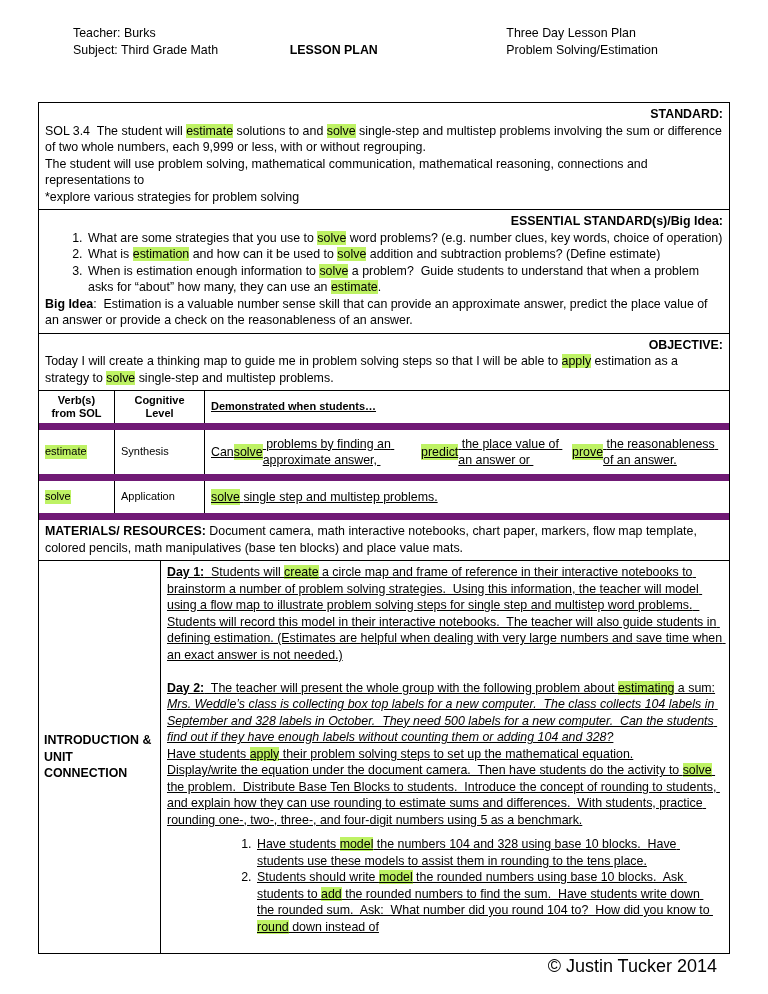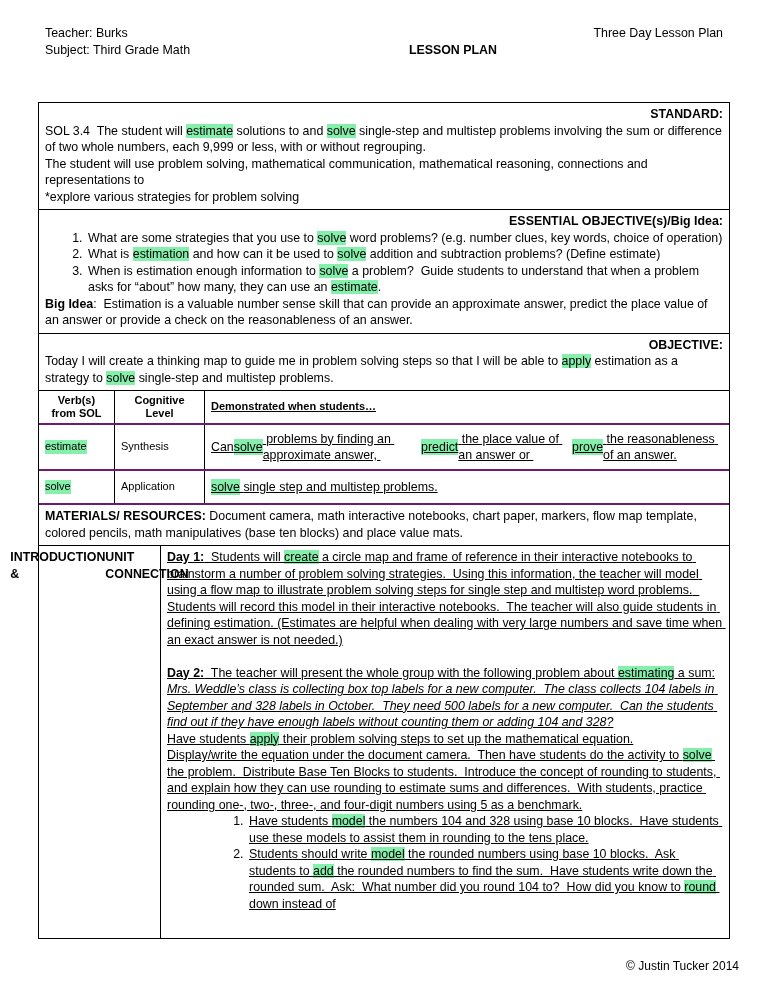--- a/index.html
+++ b/index.html
@@ -8,99 +8,100 @@
     background: #ffffff;
     font-family: "Liberation Sans", sans-serif;
     font-size: 12.4px;
     line-height: 16.5px;
     color: #000;
     position: relative;
     overflow: hidden;
   }
   .page { padding: 25px 38px 0 38px; }
   p { margin: 0; white-space: pre-wrap; }
-  .hl  { background: #86efac; }
+  .hl  { background: #bef264; }
   .bold { font-weight: bold; }
   .ital { font-style: italic; }
 
   
-  .page-header { display: flex; padding: 0 7px; }
+  .page-header { display: flex; padding: 0 7px; margin-left: 28px; }
   .ph-left  { flex: 1; }
-  .ph-center{ flex: 1; text-align: right; }
+  .ph-center{ flex: 1; text-align: left; }
   .ph-title { font-weight: bold; margin-top: 16.5px; }
-  .ph-right { flex: 1; text-align: right; }
+  .ph-right { flex: 1; text-align: left; }
 
   
   .plan-table { border: 1px solid #000; margin-top: 44px; }
   .sec { border-bottom: 1px solid #000; padding: 3px 6px 4px 6px; }
   .sec-label { font-weight: bold; text-align: right; }
 
   ol.q-list { margin: 0; padding: 0 0 0 41px; }
   ol.q-list li { padding-left: 2px; white-space: pre-wrap; }
 
   
-  .vt-row { display: grid; grid-template-columns: 76px 90px 1fr; border-bottom: 2px solid #701a75; }
+  .vt-row { display: grid; grid-template-columns: 76px 90px 1fr; border-bottom: 7px solid #701a75; }
   .vt-cell { padding: 2px 6px; border-right: 1px solid #000; display: flex; align-items: center; white-space: pre-wrap; }
   .vt-cell:last-child { border-right: none; text-decoration: underline; }
   .vt-head .vt-cell { font-weight: bold; font-size: 11px; line-height: 13.5px; }
   .vt-head .c1, .vt-head .c2 { justify-content: center; text-align: center; }
   .vt-body .c1, .vt-body .c2 { font-size: 11px; line-height: 13.5px; }
   .vt-row.r1 { min-height: 44px; }
   .vt-row.r2 { min-height: 32px; }
   .vt-head { min-height: 32px; }
 
   
   .intro-row { display: grid; grid-template-columns: 122px 1fr; }
   .intro-label {
     border-right: 1px solid #000;
     padding: 3px 5px;
     font-weight: bold;
-    display: flex; flex-direction: row; justify-content: center;
+    display: flex; flex-direction: column; justify-content: center;
     min-height: 386px;
   }
   .intro-content { padding: 3px 6px 6px 6px; text-decoration: underline; }
   .spacer { height: 16.5px; }
-  ol.step-list { margin: 0; padding: 0 0 0 80px; }
+  ol.step-list { margin: 8px; padding: 0 0 0 80px; }
   ol.step-list li { padding-left: 2px; white-space: pre-wrap; }
 
   .page-footer {
     position: absolute;
-    right: 29px; bottom: 20px;
-    font-size: 12px;
+    right: 51px; bottom: 20px;
+    font-size: 18px;
   }
 </style>
 </head>
 <body>
 
 <div class="page">
 
   <div class="page-header">
     <div class="ph-left">
       <div>Teacher:  Burks</div>
       <div>Subject:  Third Grade Math</div>
     </div>
     <div class="ph-center">
       <div class="ph-title">LESSON PLAN</div>
     </div>
     <div class="ph-right">
       <div>Three Day Lesson Plan</div>
+      <div>Problem Solving/Estimation</div>
     </div>
   </div>
 
   <div class="plan-table">
 
     <section class="sec">
       <div class="sec-label">STANDARD:</div>
       <p><span>SOL 3.4  The student will </span><span class="hl">estimate</span><span> solutions to and </span><span class="hl">solve</span><span> single-step and multistep problems involving the sum or difference of two whole numbers, each 9,999 or less, with or without regrouping.</span></p>
       <p><span>The student will use problem solving, mathematical communication, mathematical reasoning, connections and representations to</span></p>
       <p><span>*explore various strategies for problem solving</span></p>
     </section>
 
     <section class="sec">
-      <div class="sec-label">ESSENTIAL OBJECTIVE(s)/Big Idea:</div>
+      <div class="sec-label">ESSENTIAL STANDARD(s)/Big Idea:</div>
       <ol class="q-list">
         <li><span>What are some strategies that you use to </span><span class="hl">solve</span><span> word problems? (e.g. number clues, key words, choice of operation)</span></li>
         <li><span>What is </span><span class="hl">estimation</span><span> and how can it be used to </span><span class="hl">solve</span><span> addition and subtraction problems? (Define estimate)</span></li>
         <li><span>When is estimation enough information to </span><span class="hl">solve</span><span> a problem?  Guide students to understand that when a problem asks for “about” how many, they can use an </span><span class="hl">estimate</span><span>.</span></li>
       </ol>
       <p><span class="bold">Big Idea</span><span>:  Estimation is a valuable number sense skill that can provide an approximate answer, predict the place value of an answer or provide a check on the reasonableness of an answer.</span></p>
     </section>
 
     <section class="sec">
       <div class="sec-label">OBJECTIVE:</div>

